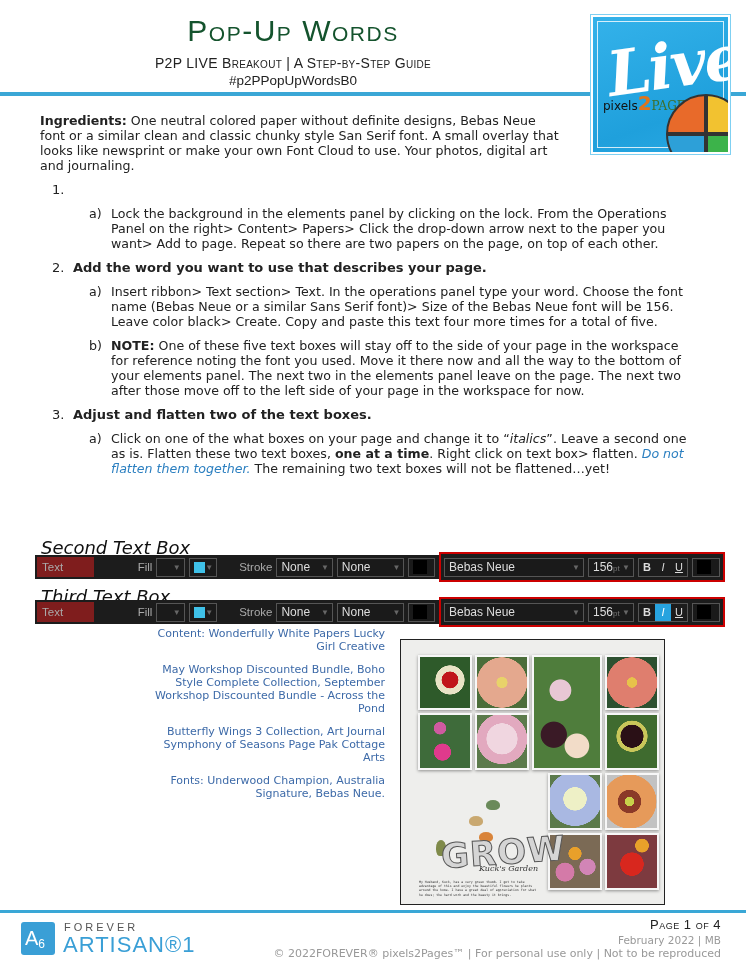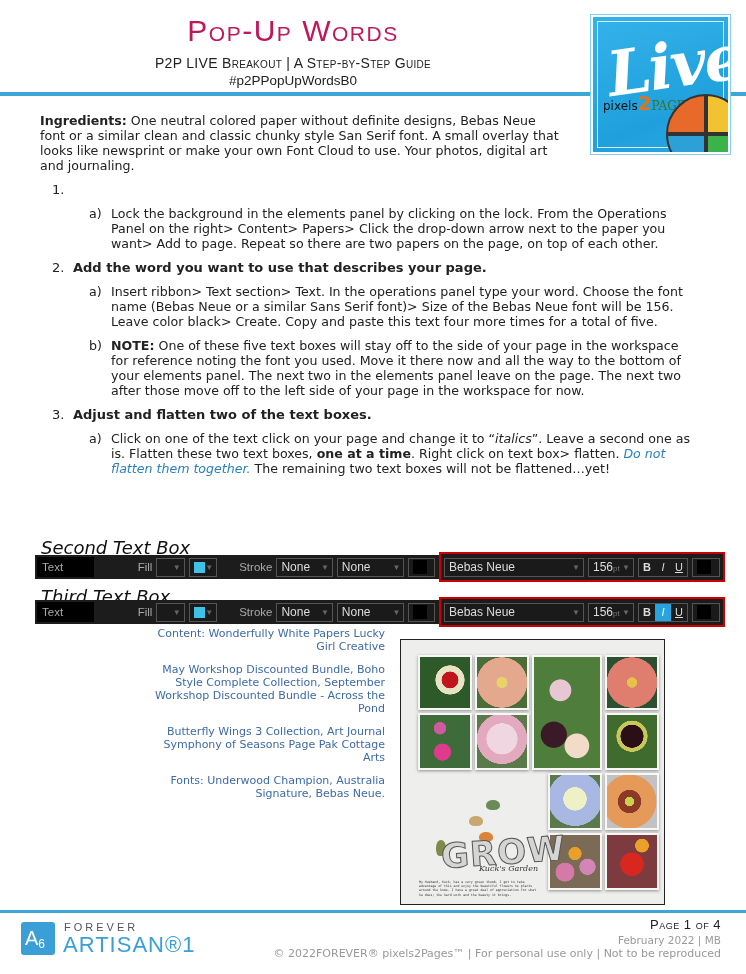--- a/index.html
+++ b/index.html
@@ -1,21 +1,21 @@
 <!DOCTYPE html>
 <html><head>
   <meta charset="utf-8">
   <style>
     * { box-sizing: border-box; margin: 0; padding: 0; }
     html, body { width: 746px; height: 974px; background: #ffffff; overflow: hidden; }
     body { font-family: "DejaVu Sans", sans-serif; color: #222; position: relative; }
 
     .header { position: absolute; left: 0; top: 0; width: 746px; height: 100px; }
     .title { position: absolute; left: 0; width: 586px; top: 14px; text-align: center;
-      font-family: "Liberation Sans", sans-serif; font-size: 30px; color: #be185d;
+      font-family: "Liberation Sans", sans-serif; font-size: 30px; color: #14532d;
       letter-spacing: 1.5px; font-variant: small-caps; }
     .subtitle { position: absolute; left: 0; width: 586px; top: 55px; text-align: center;
       font-family: "Liberation Sans", sans-serif; font-size: 14px; color: #222;
       font-variant: small-caps; letter-spacing: 0.3px; }
     .hashtag { position: absolute; left: 0; width: 586px; top: 73px; text-align: center;
       font-family: "Liberation Sans", sans-serif; font-size: 13.5px; color: #222; }
     .top-rule { position: absolute; left: 0; top: 92px; width: 746px; height: 4px; background: #3aa7d6; }
 
     .live-logo { position: absolute; left: 591px; top: 15px; width: 139px; height: 139px;
       background: linear-gradient(160deg, #34b2ea 0%, #1fa0dc 70%, #2aa8e3 100%);
@@ -40,21 +40,21 @@
     .step .num { width: 33px; padding-left: 12px; font-weight: normal; }
     .sub { display: flex; margin-top: 9px; padding-left: 49px; }
     .sub .let { width: 22px; }
     .sub .txt { width: 580px; }
     .sub .txt em.blue { color: #2b7fc0; font-style: italic; }
     .sub .txt em { font-style: italic; }
     .sub .txt b { font-weight: bold; }
 
     .tb-label { position: absolute; left: 41px; font-size: 18px; color: #111; font-style: italic; }
     .toolbar { position: absolute; left: 35px; width: 690px; height: 24px; background: #1c1c1c; display: flex; align-items: center; font-family: "Liberation Sans", sans-serif; font-size: 11.5px; color: #bdbdbd; }
-    .toolbar .txtbtn { margin-left: 2px; padding: 0 5px; height: 20px; line-height: 20px; background: #000000; color: #aaa; width: 60px; }
+    .toolbar .txtbtn { margin-left: 2px; padding: 0 5px; height: 20px; line-height: 20px; background: #7f1d1d; color: #aaa; width: 60px; }
     .toolbar .lbl { margin-left: 44px; color: #aaa; }
     .toolbar .dd { height: 19px; border: 1px solid #555; background: #1a1a1a; position: relative; margin-left: 4px; color: #ddd; line-height: 17px; padding-left: 4px; font-size: 12px; }
     .toolbar .dd .arrow { position: absolute; right: 3px; top: 0; color: #666; font-size: 8px; }
     .toolbar .swatch { display: inline-block; width: 11px; height: 11px; margin-top: 3px; }
     .toolbar .stroke-lbl { margin-left: 22px; color: #aaa; }
     .toolbar .hl { margin-left: 6px; height: 30px; border: 2px solid #c00; display: flex; align-items: center; padding: 0 3px; background: #1c1c1c; }
     .toolbar .biu { display: flex; border: 1px solid #555; height: 19px; margin-left: 4px; }
     .toolbar .biu span { width: 16px; text-align: center; line-height: 17px; color: #ddd; font-size: 11px; }
     .toolbar .biu .on { background: #27a3df; color: #fff; }
 
@@ -119,21 +119,21 @@
     <span class="let">b)</span>
     <span class="txt"><b>NOTE:</b><span> One of these five text boxes will stay off to the side of your page in the workspace for reference noting the font you used. Move it there now and all the way to the bottom of your elements panel. The next two in the elements panel leave on the page. The next two after those move off to the left side of your page in the workspace for now.</span></span>
   </div>
 
   <div class="step">
     <span class="num">3.</span>
     <span>Adjust and flatten two of the text boxes.</span>
   </div>
   <div class="sub">
     <span class="let">a)</span>
-    <span class="txt"><span>Click on one of the text click on your page and change it to “</span><em>italics</em><span>”. Leave a second one as is.  Flatten these two text boxes, </span><b>one at a time</b><span>. Right click on text box&gt; flatten. </span><em class="blue">Do not flatten them together.</em><span>  The remaining two text boxes will not be flattened…yet!</span></span>
+    <span class="txt"><span>Click on one of the what boxes on your page and change it to “</span><em>italics</em><span>”. Leave a second one as is.  Flatten these two text boxes, </span><b>one at a time</b><span>. Right click on text box&gt; flatten. </span><em class="blue">Do not flatten them together.</em><span>  The remaining two text boxes will not be flattened…yet!</span></span>
   </div>
 </div>
 
 <div class="tb-label" style="top:537px;">Second Text Box</div>
 <div class="toolbar" style="top:555px;">
   <span class="txtbtn">Text</span>
   <span class="lbl">Fill</span>
   <span class="dd" style="width:30px;">
       <span class="arrow">▼</span>
     </span>

